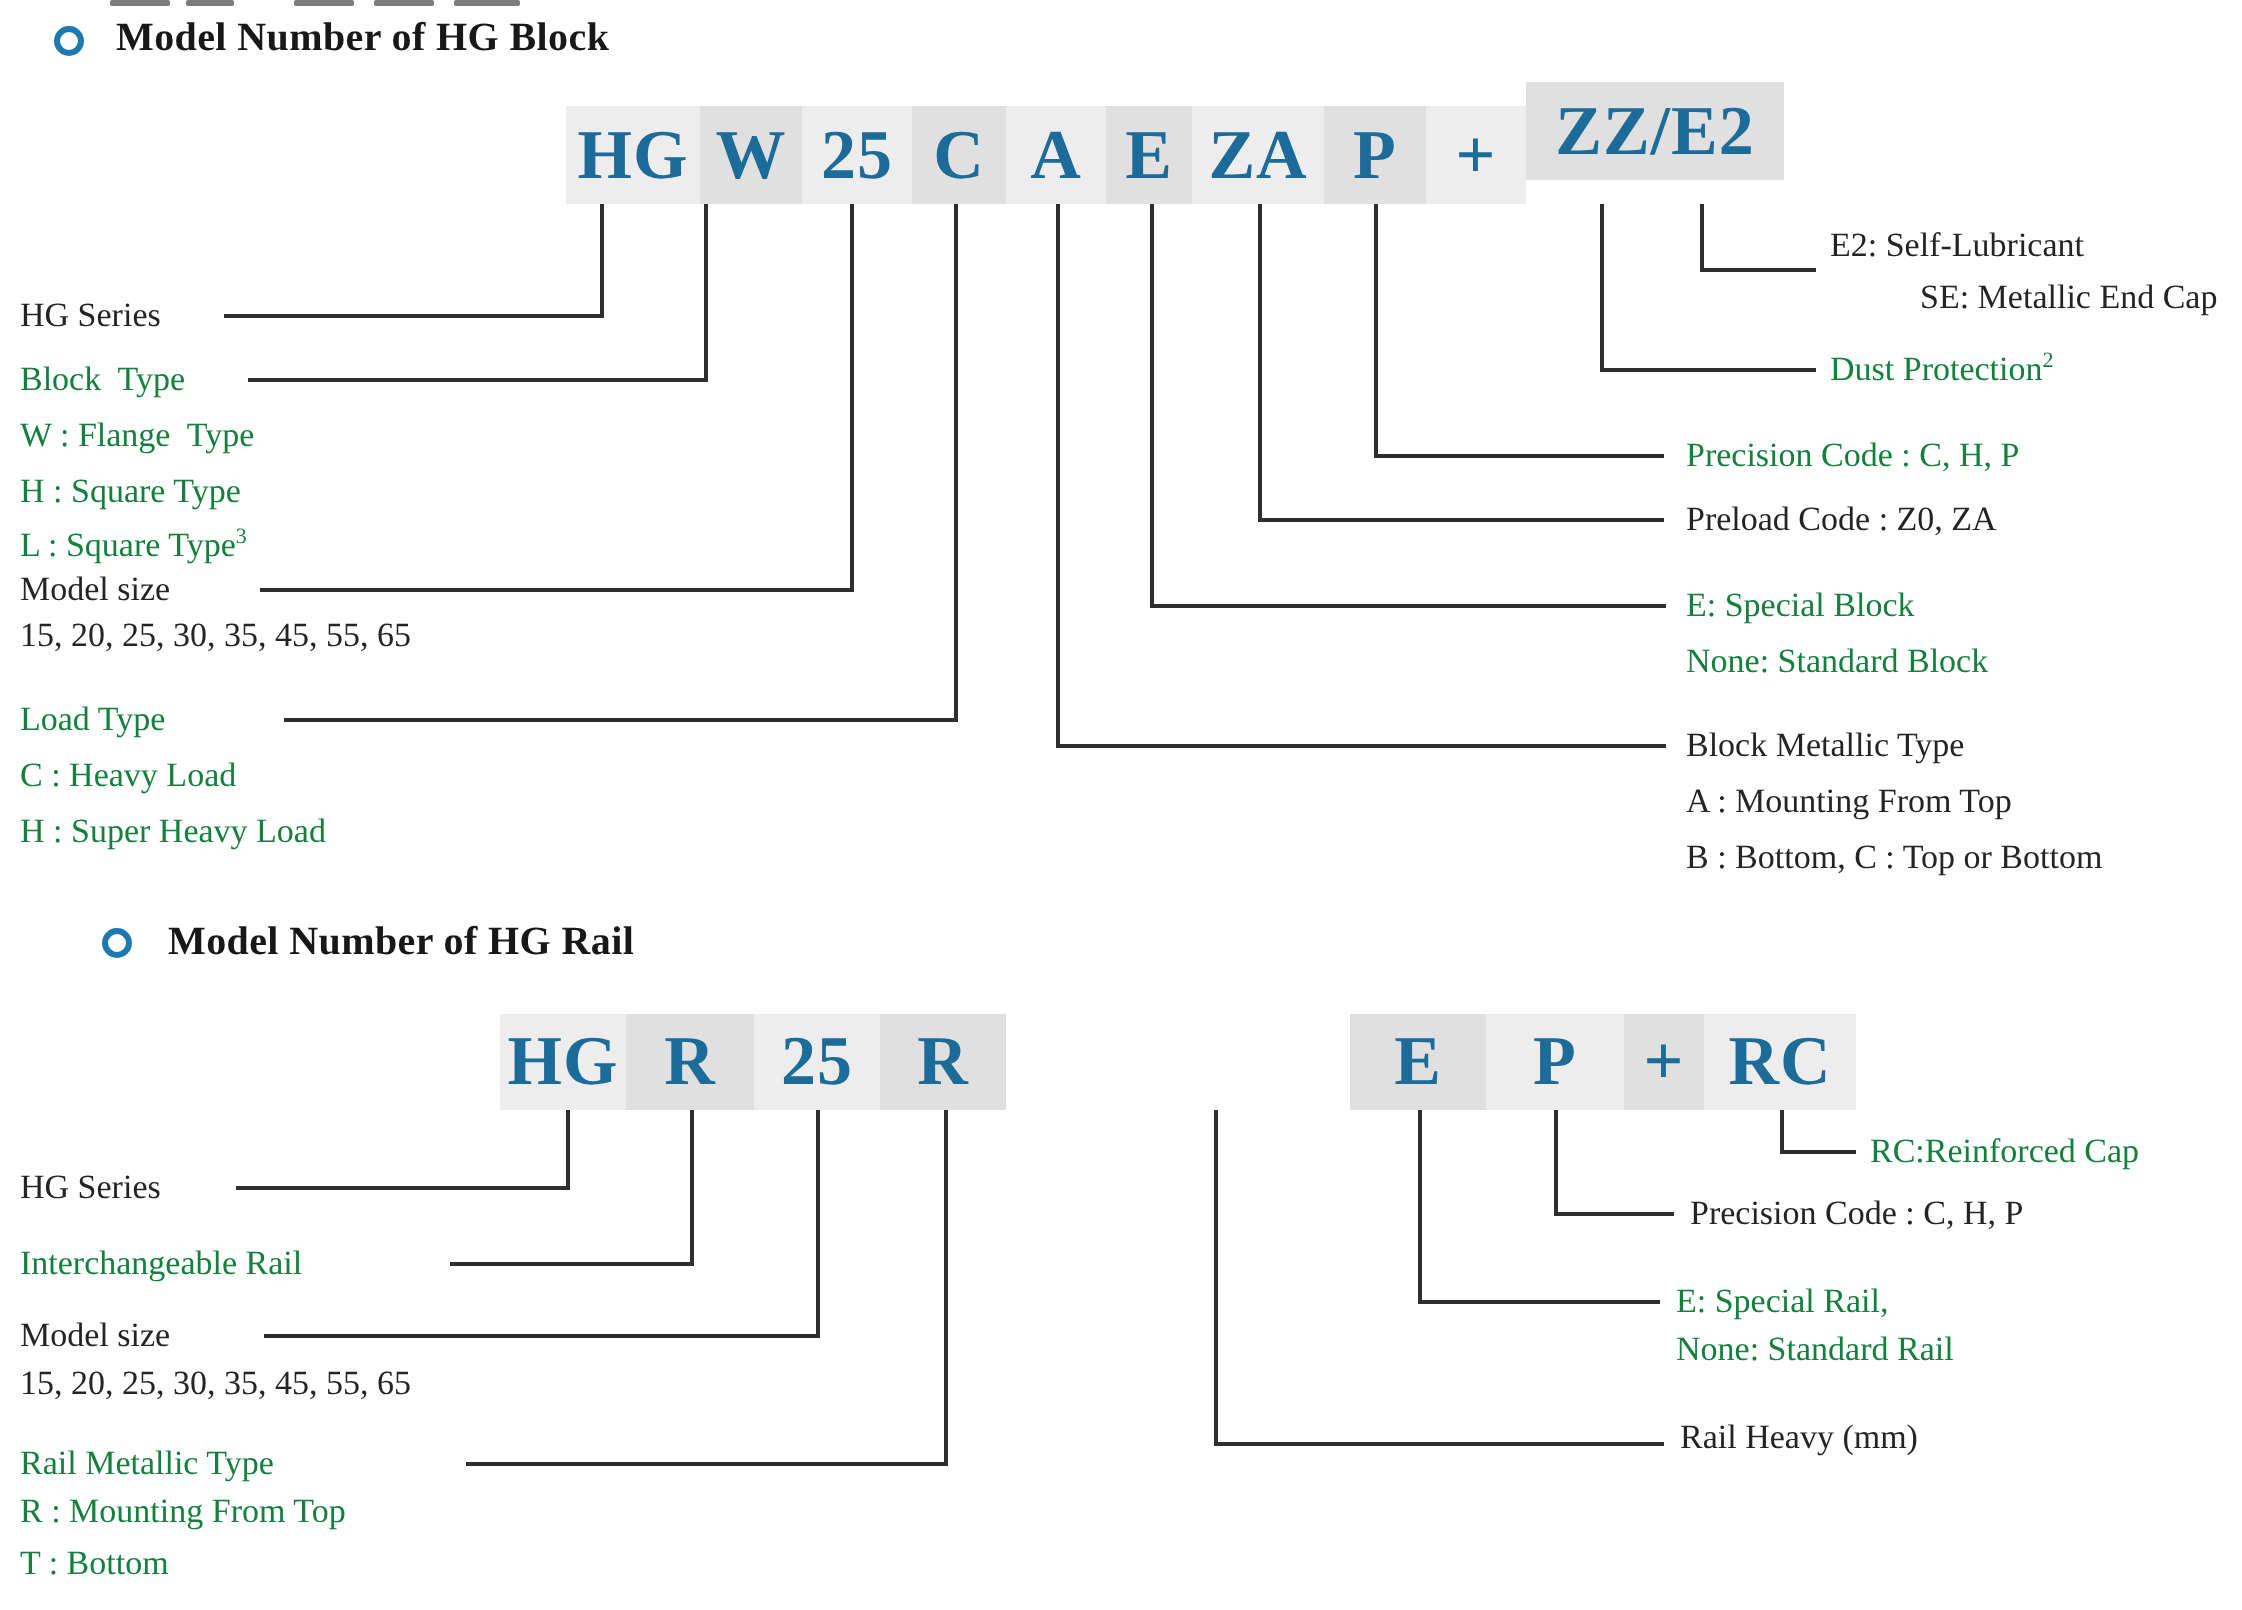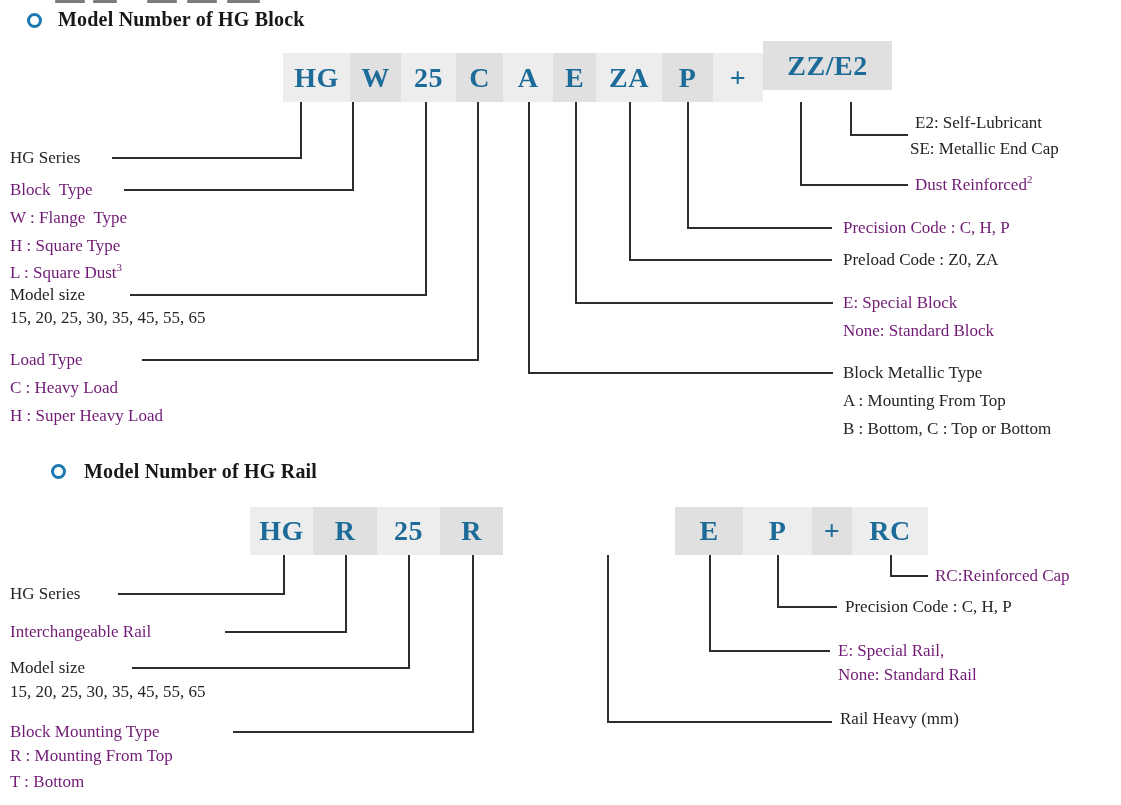--- a/index.html
+++ b/index.html
@@ -6,30 +6,30 @@
   .canvas{
     position:relative;width:1121px;height:805px;background:#ffffff;
     font-family:Liberation Serif, serif;overflow:hidden;
   }
   
   .sec-title{position:absolute;font-size:20px;font-weight:bold;color:#181818;letter-spacing:.2px;}
   .bullet{position:absolute;width:9px;height:9px;border:3.5px solid #1d7ab0;border-radius:50%;background:#fff;}
   
   .cell{
     position:absolute;display:flex;align-items:center;justify-content:center;
-    font-weight:bold;font-size:28px;color:#1c6b99;letter-spacing:.5px;text-align:right;
+    font-weight:bold;font-size:35px;color:#1c6b99;letter-spacing:.5px;text-align:right;
   }
   .cell.light{background:#ededed;}
   .cell.dark{background:#e0e0e0;}
   
   .hline{position:absolute;height:1.6px;background:#2e2e2e;}
   .vline{position:absolute;width:1.6px;background:#2e2e2e;}
   
   .lbl{position:absolute;font-size:17px;color:#242424;white-space:pre;line-height:1;}
-  .lbl.blue{color:#701a75;}
+  .lbl.blue{color:#15803d;}
   .lbl sup{font-size:11px;line-height:0;}
   
   .frag{position:absolute;top:0;height:3px;background:#4f4f4f;opacity:.75;border-radius:1px;}
 </style>
 </head>
 <body>
 
 <div class="canvas">
 
   <div class="frag" style="left:55px;width:30px"></div>
@@ -71,30 +71,30 @@
   <div class="hline" style="left:687px;top:227px;width:145px"></div>
   <div class="vline" style="left:800px;top:102px;height:84px"></div>
   <div class="hline" style="left:800px;top:184px;width:108px"></div>
   <div class="vline" style="left:850px;top:102px;height:34px"></div>
   <div class="hline" style="left:850px;top:134px;width:58px"></div>
 
   <div class="lbl" style="left:10px;top:149px">HG Series</div>
   <div class="lbl blue" style="left:10px;top:181px">Block  Type</div>
   <div class="lbl blue" style="left:10px;top:209px">W : Flange  Type</div>
   <div class="lbl blue" style="left:10px;top:237px">H : Square Type</div>
-  <div class="lbl blue" style="left:10px;top:264px"><span>L : Square Dust</span><sup>3</sup></div>
+  <div class="lbl blue" style="left:10px;top:264px"><span>L : Square Type</span><sup>3</sup></div>
   <div class="lbl" style="left:10px;top:286px">Model size</div>
   <div class="lbl" style="left:10px;top:309px">15, 20, 25, 30, 35, 45, 55, 65</div>
   <div class="lbl blue" style="left:10px;top:351px">Load Type</div>
   <div class="lbl blue" style="left:10px;top:379px">C : Heavy Load</div>
   <div class="lbl blue" style="left:10px;top:407px">H : Super Heavy Load</div>
 
   <div class="lbl" style="left:915px;top:114px">E2: Self-Lubricant</div>
-  <div class="lbl" style="left:910px;top:140px">SE: Metallic End Cap</div>
-  <div class="lbl blue" style="left:915px;top:176px"><span>Dust Reinforced</span><sup>2</sup></div>
+  <div class="lbl" style="left:960px;top:140px">SE: Metallic End Cap</div>
+  <div class="lbl blue" style="left:915px;top:176px"><span>Dust Protection</span><sup>2</sup></div>
   <div class="lbl blue" style="left:843px;top:219px">Precision Code : C, H, P</div>
   <div class="lbl" style="left:843px;top:251px">Preload Code : Z0, ZA</div>
   <div class="lbl blue" style="left:843px;top:294px">E: Special Block</div>
   <div class="lbl blue" style="left:843px;top:322px">None: Standard Block</div>
   <div class="lbl" style="left:843px;top:364px">Block Metallic Type</div>
   <div class="lbl" style="left:843px;top:392px">A : Mounting From Top</div>
   <div class="lbl" style="left:843px;top:420px">B : Bottom, C : Top or Bottom</div>
 
   <span class="bullet" style="left:51px;top:464px"></span>
   <div class="sec-title" style="left:84px;top:460px">Model Number of HG Rail</div>
@@ -123,21 +123,21 @@
   <div class="hline" style="left:777px;top:606px;width:60px"></div>
   <div class="vline" style="left:709px;top:555px;height:97px"></div>
   <div class="hline" style="left:709px;top:650px;width:121px"></div>
   <div class="vline" style="left:607px;top:555px;height:168px"></div>
   <div class="hline" style="left:607px;top:721px;width:225px"></div>
 
   <div class="lbl" style="left:10px;top:585px">HG Series</div>
   <div class="lbl blue" style="left:10px;top:623px">Interchangeable Rail</div>
   <div class="lbl" style="left:10px;top:659px">Model size</div>
   <div class="lbl" style="left:10px;top:683px">15, 20, 25, 30, 35, 45, 55, 65</div>
-  <div class="lbl blue" style="left:10px;top:723px">Block Mounting Type</div>
+  <div class="lbl blue" style="left:10px;top:723px">Rail Metallic Type</div>
   <div class="lbl blue" style="left:10px;top:747px">R : Mounting From Top</div>
   <div class="lbl blue" style="left:10px;top:773px">T : Bottom</div>
 
   <div class="lbl blue" style="left:935px;top:567px">RC:Reinforced Cap</div>
   <div class="lbl" style="left:845px;top:598px">Precision Code : C, H, P</div>
   <div class="lbl blue" style="left:838px;top:642px">E: Special Rail,</div>
   <div class="lbl blue" style="left:838px;top:666px">None: Standard Rail</div>
   <div class="lbl" style="left:840px;top:710px">Rail Heavy (mm)</div>
 
 </div>

